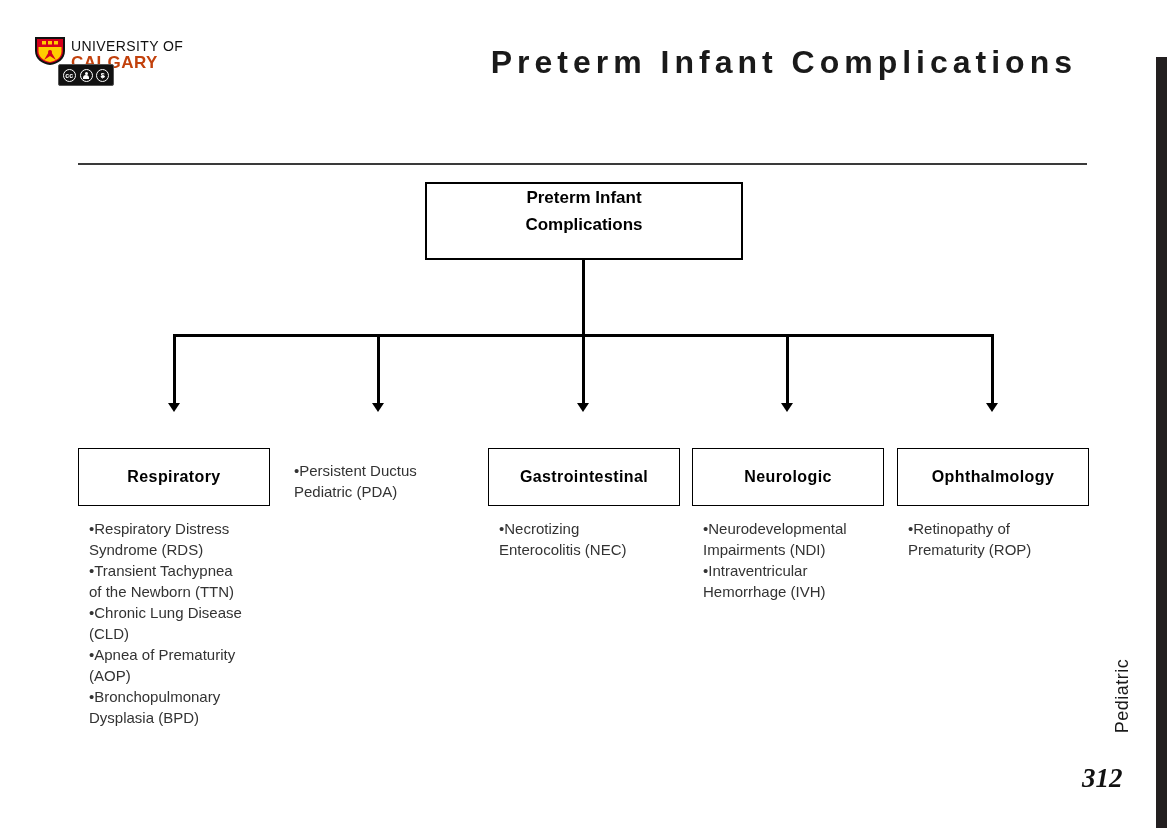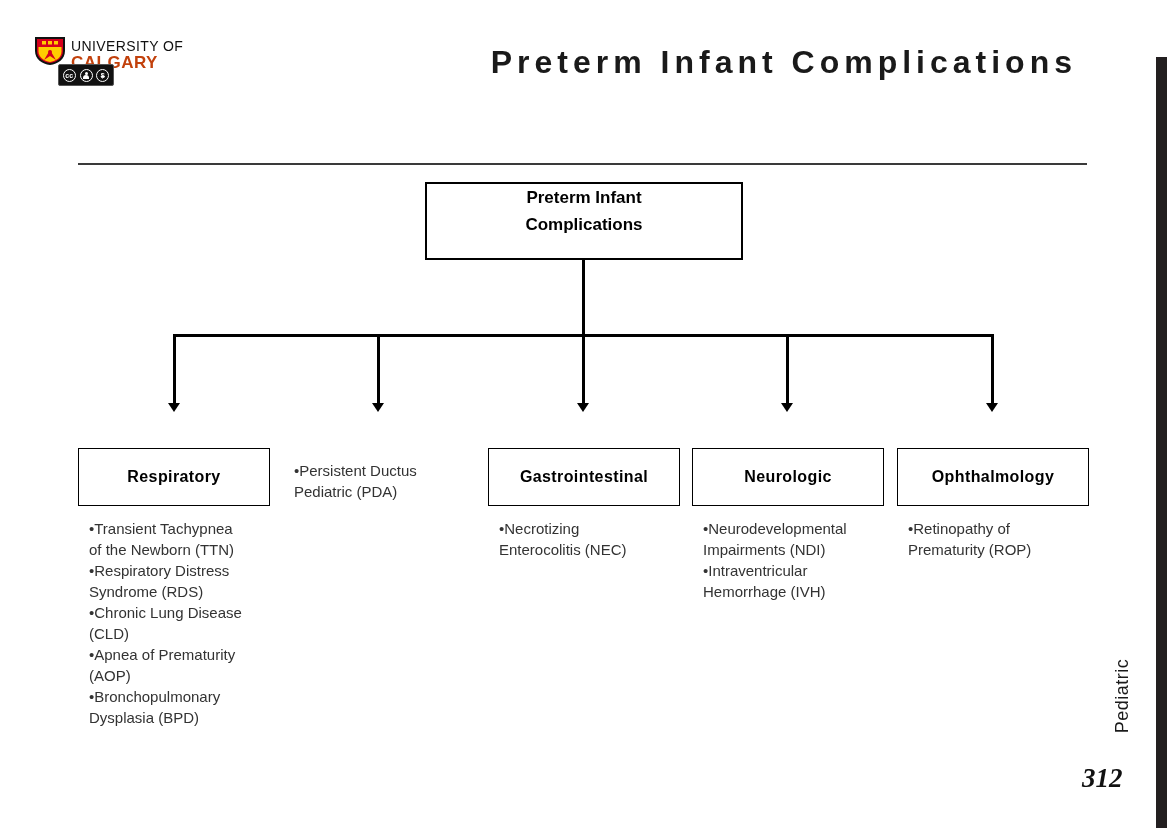--- a/index.html
+++ b/index.html
@@ -112,22 +112,22 @@
 <div class="arrowhead" style="left:372px;top:403px;"></div>
 <div class="arrowhead" style="left:577px;top:403px;"></div>
 <div class="arrowhead" style="left:781px;top:403px;"></div>
 <div class="arrowhead" style="left:986px;top:403px;"></div>
 
 <div class="branch" style="left:78px;">
   <div class="branch-box">
     <span class="branch-label">Respiratory</span>
   </div>
   <div class="branch-list">
+      <div class="bullet">•Respiratory Distress Syndrome (RDS)</div>
       <div class="bullet">•Transient Tachypnea of the Newborn (TTN)</div>
-      <div class="bullet">•Respiratory Distress Syndrome (RDS)</div>
       <div class="bullet">•Chronic Lung Disease (CLD)</div>
       <div class="bullet">•Apnea of Prematurity (AOP)</div>
       <div class="bullet">•Bronchopulmonary Dysplasia (BPD)</div>
     </div>
 </div>
 
 <div class="branch" style="left:283px;">
   <div class="branch-list">
       <div class="bullet">•Persistent Ductus Pediatric (PDA)</div>
     </div>

